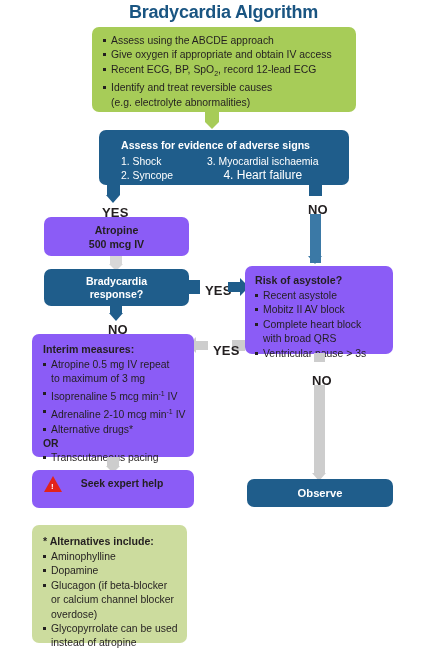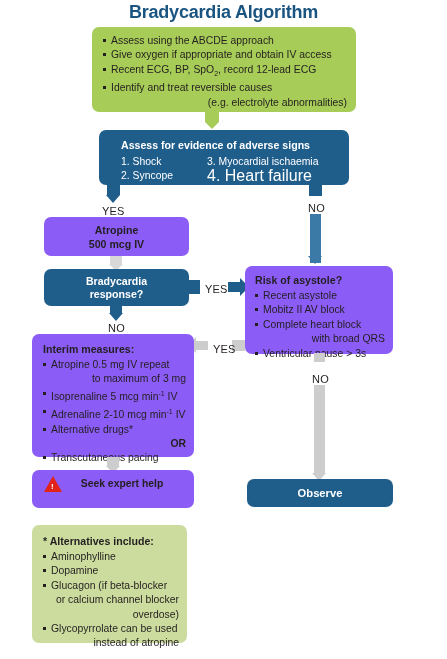--- a/index.html
+++ b/index.html
@@ -38,38 +38,38 @@
     padding-left:8px;
     margin:0 0 1px 0;
     line-height:13.4px;
     font-size:10.4px;
   }
   ul.bul li:before{
     content:"";
     position:absolute;left:0;top:5px;
     width:3px;height:3px;background:#231f20;
   }
-  ul.bul li.nobul{padding-left:8px;text-align:right;}
+  ul.bul li.nobul{padding-left:8px;}
   ul.bul li.nobul:before{display:none;}
 
   .hd{font-weight:bold;font-size:10.6px;line-height:14px;margin-bottom:2px;}
 
   
   .vline{position:absolute;}
 
   
   .down-stem{position:absolute;}
   .down-head{position:absolute;width:0;height:0;border-left:9px solid transparent;border-right:9px solid transparent;}
   .down-head.sm{border-left:7px solid transparent;border-right:7px solid transparent;}
 
   .right-stem{position:absolute;}
   .right-head{position:absolute;width:0;height:0;border-top:9px solid transparent;border-bottom:9px solid transparent;}
   .left-head{position:absolute;width:0;height:0;border-top:8px solid transparent;border-bottom:8px solid transparent;}
 
-  .lbl{position:absolute;font-size:11px;font-weight:normal;color:#231f20;letter-spacing:0.2px;text-align:center;}
+  .lbl{position:absolute;font-size:13px;font-weight:bold;color:#231f20;letter-spacing:0.2px;text-align:center;}
 
   
   .warn{position:absolute;width:0;height:0;
         border-left:9px solid transparent;border-right:9px solid transparent;
         border-bottom:16px solid #e2231a;}
   .warn-bang{position:absolute;color:#ffffff;font-size:8px;font-weight:bold;line-height:1;}
 
   .sup{font-size:7px;vertical-align:super;}
   .sub{font-size:7px;vertical-align:sub;}
   .ctr{text-align:center;}
@@ -103,21 +103,21 @@
   <div class="node box blue" style="left:99px;top:130px;width:250px;height:55px;">
     <div class="box-inner" style="padding:8px 10px 7px 22px;">
       <div class="hd">Assess for evidence of adverse signs</div>
       <div class="two-col" style="margin-top:3px;">
         <div class="c1">
           <div style="font-size:10.4px;line-height:13.6px;">1. Shock</div>
           <div style="font-size:10.4px;line-height:13.6px;">2. Syncope</div>
         </div>
         <div>
           <div style="font-size:10.4px;line-height:13.6px;">3. Myocardial ischaemia</div>
-          <div style="font-size:16px;line-height:13.6px;">4. Heart failure</div>
+          <div style="font-size:12px;line-height:13.6px;text-align:center;">4. Heart failure</div>
         </div>
       </div>
     </div>
   </div>
 
   <div class="down-stem" style="left:107px;top:184px;width:13px;height:11px;background:#1f5d8b;"></div>
   <div class="down-head sm" style="left:106px;top:195px;border-top:8px solid #1f5d8b;"></div>
   <div class="lbl" style="left:102px;top:205px;">YES</div>
 
   <div class="vline" style="left:309px;top:184px;width:13px;height:12px;background:#1f5d8b;"></div>

